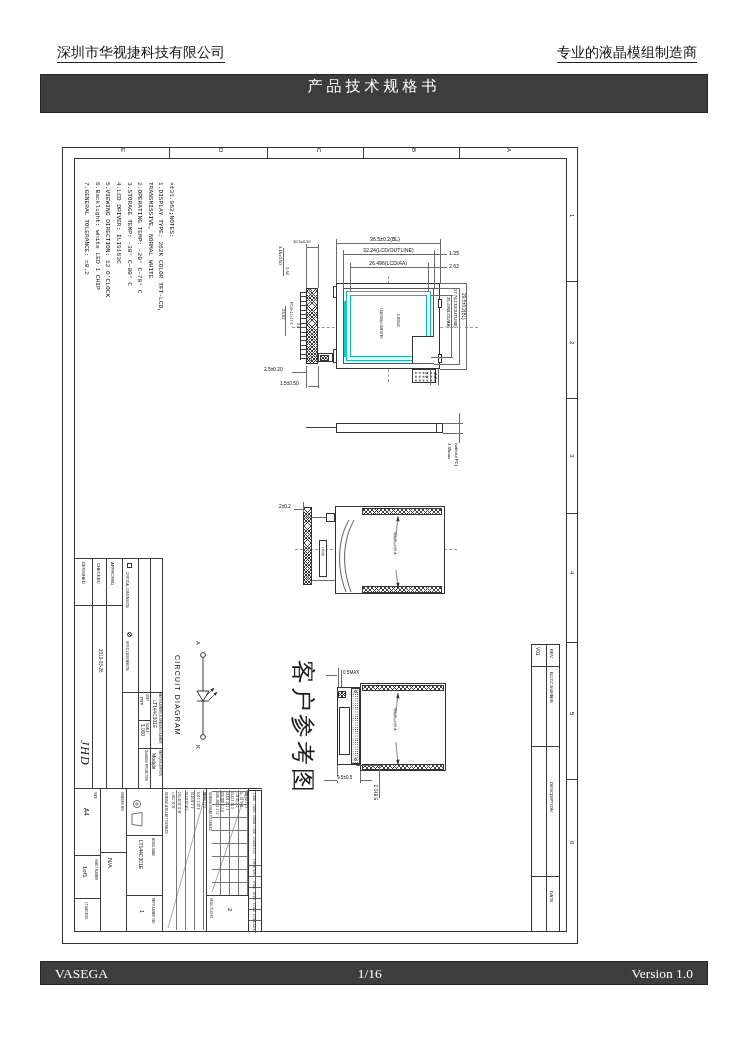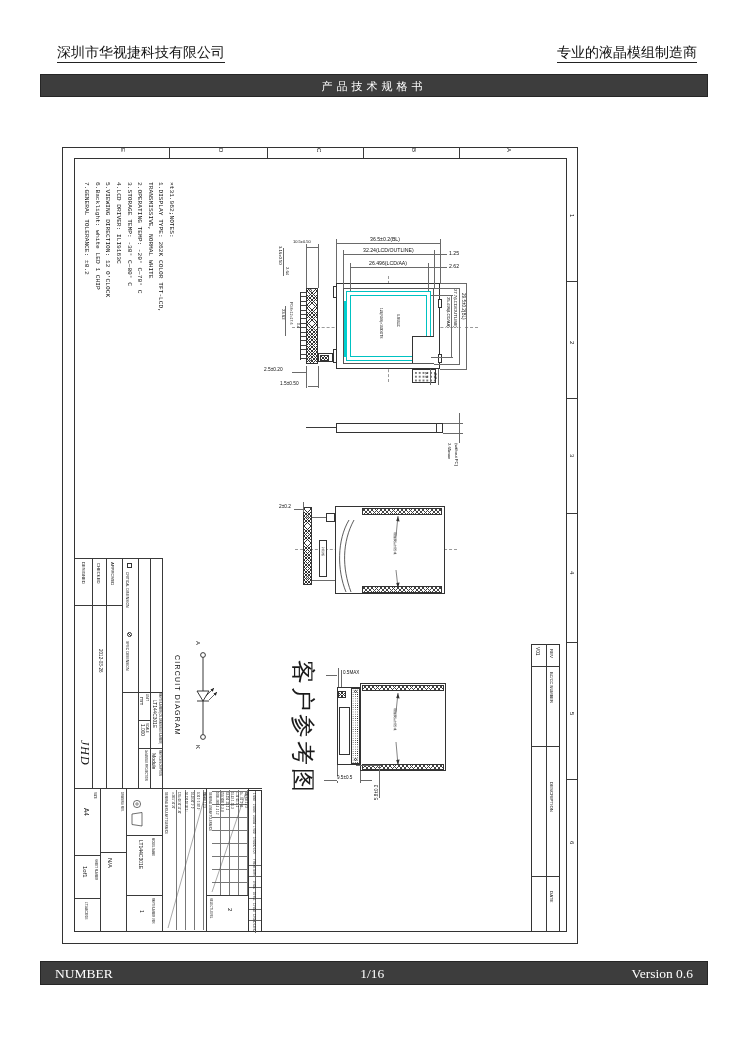--- a/index.html
+++ b/index.html
@@ -31,21 +31,21 @@
   .gridbg{background-image:repeating-linear-gradient(0deg,transparent 0 12.5px,#777 12.5px 13px),
           repeating-linear-gradient(90deg,transparent 0 8.5px,#777 8.5px 9px)}
   .rowbg{background-image:repeating-linear-gradient(0deg,transparent 0 10.4px,#666 10.4px 10.92px)}
   svg{position:absolute;overflow:visible}
 </style>
 </head>
 <body>
 
 <div class="dt serif" style="left:57px;top:46px;font-size:14px;border-bottom:1px solid #222;padding-bottom:2px">深圳市华视捷科技有限公司</div>
 <div class="dt serif" style="right:53px;top:46px;font-size:14px;border-bottom:1px solid #222;padding-bottom:2px">专业的液晶模组制造商</div>
-<div class="banner" style="top:74px;height:23px;line-height:22px;text-align:center;font-size:11px;letter-spacing:4px">
+<div class="banner" style="top:74px;height:39px;line-height:22px;text-align:center;font-size:15px;letter-spacing:4px">
   <span>产品技术规格书</span>
 </div>
 
 <div class="bx nb" style="left:62px;top:147px;width:516px;height:797px;border-width:1.5px"></div>
 <div class="bx nb" style="left:74px;top:158px;width:493px;height:774px"></div>
 
 <div class="dt v" style="left:120px;top:148px;font-size:6px">E</div>
 <div class="dt v" style="left:218px;top:148px;font-size:6px">D</div>
 <div class="dt v" style="left:316px;top:148px;font-size:6px">C</div>
 <div class="dt v" style="left:411px;top:148px;font-size:6px">B</div>
@@ -344,16 +344,16 @@
 <div class="hl" style="left:531px;top:666px;width:29px"></div>
 <div class="hl" style="left:531px;top:746px;width:29px"></div>
 <div class="hl" style="left:531px;top:876px;width:29px"></div>
 <div class="dt v" style="left:549px;top:649px;height:14px;font-size:4.4px">REV</div>
 <div class="dt v" style="left:534.5px;top:647px;height:16px;font-size:4.8px">V01</div>
 <div class="dt v" style="left:549px;top:672px;height:68px;font-size:4px">BC/CC NUMBER</div>
 <div class="dt v" style="left:549px;top:782px;height:56px;font-size:4.4px">DESCRIPTION</div>
 <div class="dt v" style="left:549px;top:891px;height:24px;font-size:4.4px">DATE</div>
 
 <div class="banner" style="top:961px;height:24px;line-height:23px;font-size:13.5px;display:flex;justify-content:space-between;padding:0 14px">
-  <span>NUMBER</span>
+  <span>VASEGA</span>
   <span>1/16</span>
-  <span>Version 0.6</span>
+  <span>Version 1.0</span>
 </div>
 
 </body></html>

